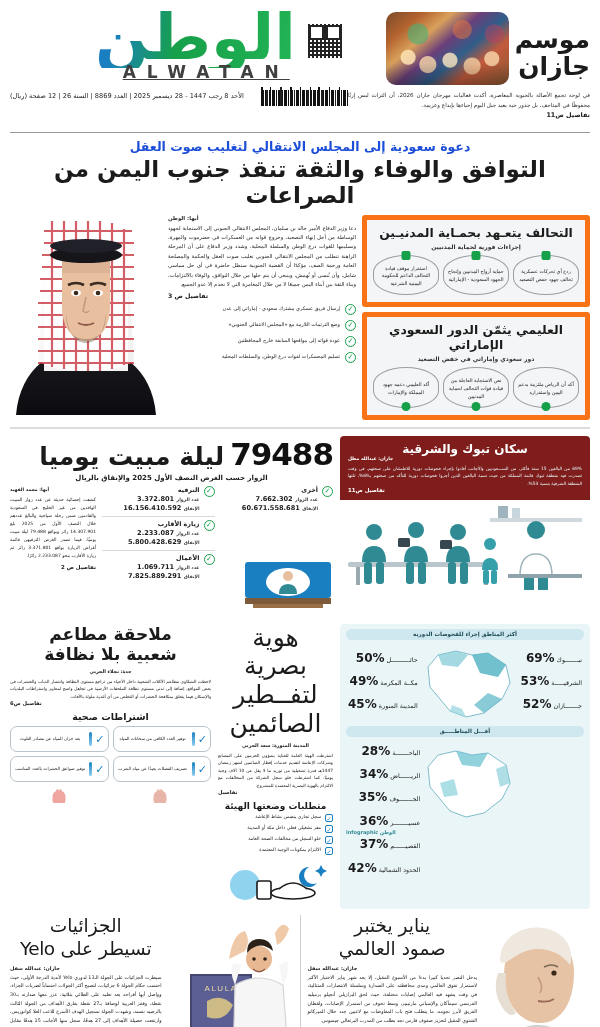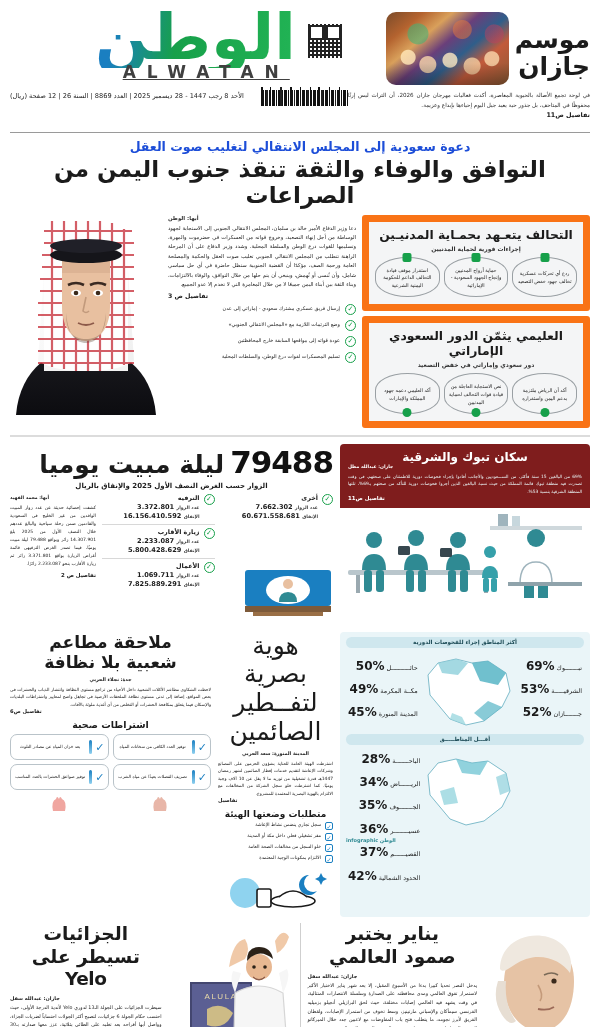--- a/index.html
+++ b/index.html
@@ -64,21 +64,21 @@
   .barcode i:nth-child(7n){ width:1.5px; background:#222;}
   .hrule { height:1px; background:#9a9a9a; margin: 2px 10px 0 10px; }
 
   
   .lead { padding: 6px 12px 0 12px; text-align:center; }
   .kicker { font-size: 12.5px; font-weight: bold; color:#1d4ed8; letter-spacing:-.2px; }
   .headline { font-size: 23px; font-weight: bold; margin-top: 3px; letter-spacing:-.8px; line-height:1.12; }
 
   .lead-body { display:flex; gap:6px; padding: 6px 10px 0 10px; align-items: stretch; }
   .infographics { width: 228px; display:flex; flex-direction: column; gap:5px; }
-  .ig-card { background:#f4f5f6; border:7px solid #f97316; border-radius:3px; padding:5px 6px 7px 6px; }
+  .ig-card { background:#f4f5f6; border:5px solid #f97316; border-radius:3px; padding:5px 6px 7px 6px; }
   .ig-title { font-size: 12.4px; font-weight:bold; text-align:center; letter-spacing:.5px; }
   .ig-sub { font-size: 6px; font-weight:bold; text-align:center; margin-top:3px; color:#333;}
   .bubbles { display:flex; justify-content:space-between; gap:4px; margin-top:5px; }
   .bubble { flex:1; border:1px solid #9aa0a4; border-radius:50%/42%; padding:9px 4px 6px 4px; position:relative;
     font-size:4.9px; line-height:1.6; text-align:center; color:#222; min-height:38px; display:flex; align-items:center; justify-content:center;}
   .bubble .tag { position:absolute; top:-5px; left:50%; transform:translateX(-50%); width:9px; height:9px; border-radius:2px; }
   .bubble.down .tag { top:auto; bottom:-4px; border-radius:50%; }
 
   .lead-col { flex:1; display:flex; flex-direction:column; }
   .byline { font-size:5.4px; font-weight:bold; text-align:left; color:#333; }
@@ -154,21 +154,21 @@
   .cond-card .bar { width:3px; height:14px; background:linear-gradient(#1a7fc1,#8fd0ef); border-radius:2px;}
   .cond-card span.t { font-size:4.3px; line-height:1.5; text-align:center; flex:1;}
 
   
   .bottom { display:flex; gap:0; padding:6px 10px 0 10px; }
   .bstory { flex:1; display:flex; gap:5px; }
   .bstory.left { padding-left:7px; border-left:1px solid #cfcfcf;}
   .bstory.right { padding-right:7px; }
   .bphoto { width:108px; position:relative; overflow:hidden;}
   .btext { flex:1; }
-  .bhead { font-size:18.5px; font-weight:bold; text-align:center; line-height:1.2; letter-spacing:-.5px;}
+  .bhead { font-size:18.5px; font-weight:normal; text-align:center; line-height:1.2; letter-spacing:-.5px;}
   .bby { font-size:5px; font-weight:bold; text-align:left; margin-top:5px;}
   .bbody { font-size:4.8px; line-height:1.8; text-align:justify; margin-top:3px;}
   .bmore { font-size:5.6px; font-weight:bold; text-align:left; margin-top:2px;}
 </style>
 </head>
 <body>
 
 <div class="page">
 
   <div class="masthead">

